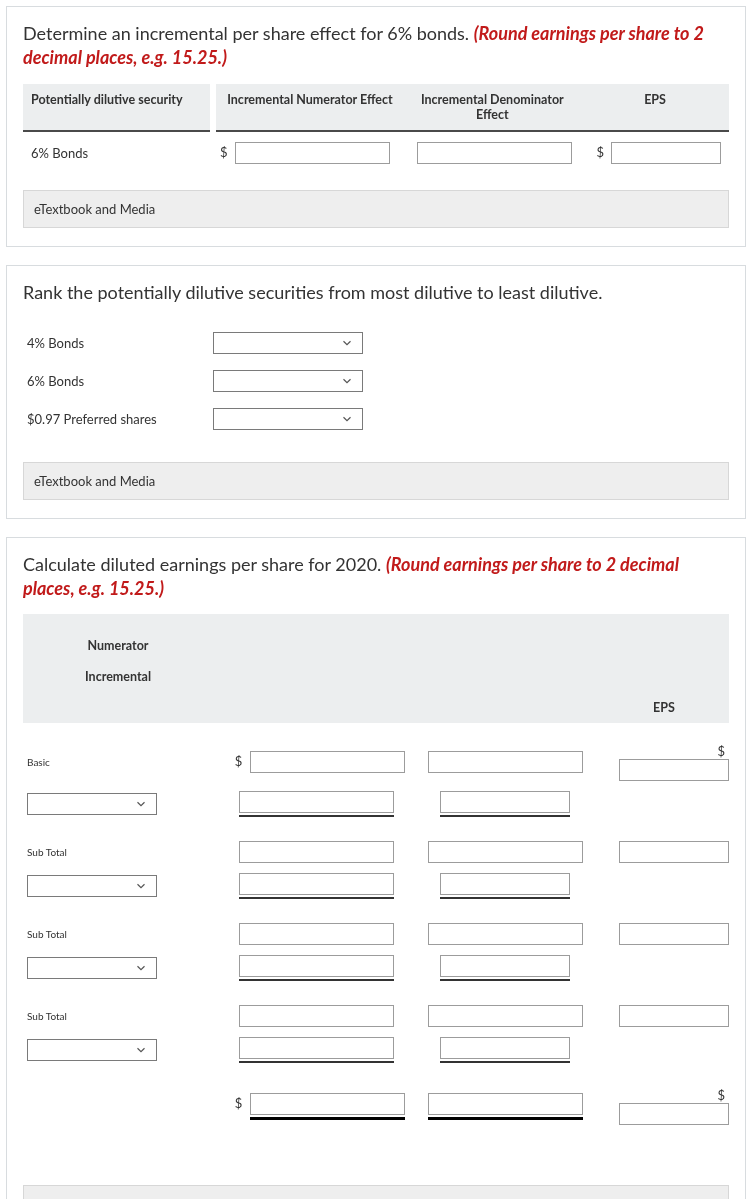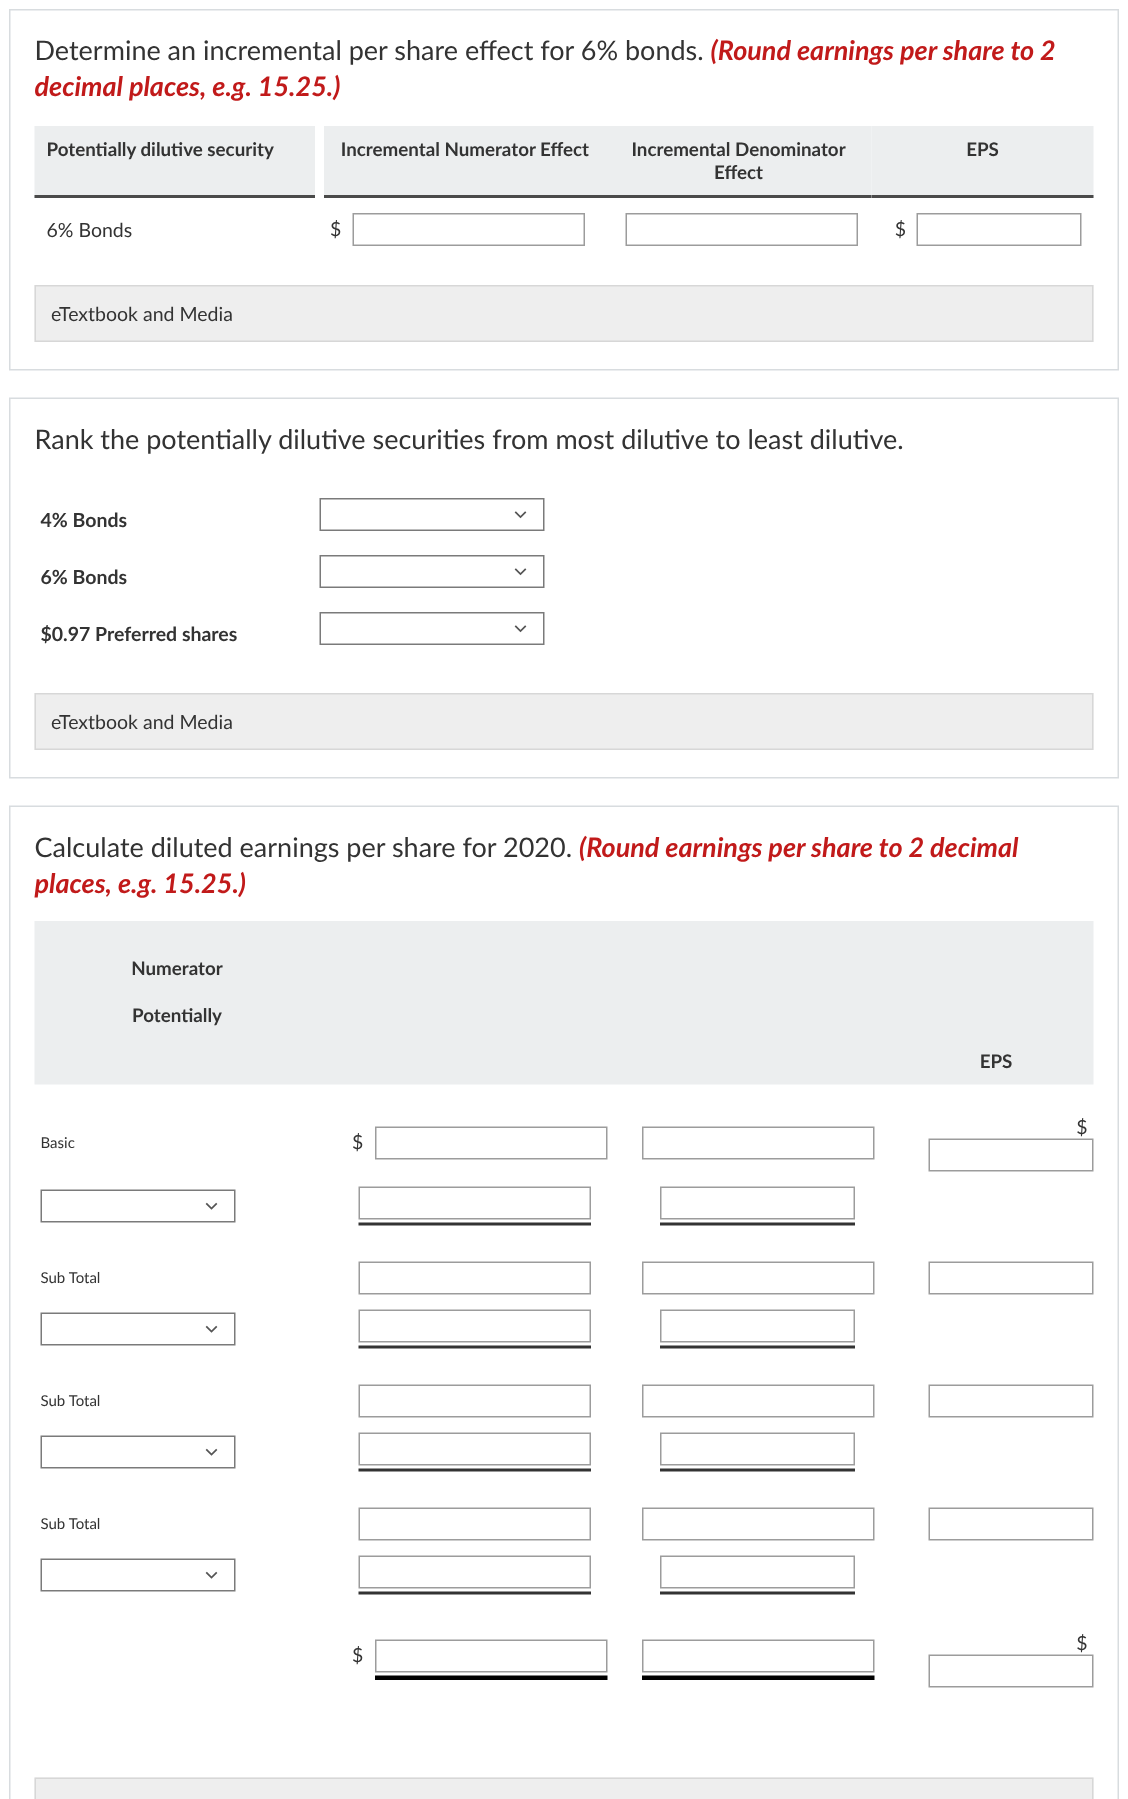--- a/index.html
+++ b/index.html
@@ -48,21 +48,21 @@
   .w110 { width:110px; }
   .etm-bar {
     margin-top:22px;
     background:#eeeeee;
     border:1px solid #d7d7d7;
     padding:10px 10px;
     font-size:13px;
     color:#333;
   }
   
-  .rank-row { display:flex; align-items:flex-end; padding:6px 0 10px 0;font-weight:bold; }
+  .rank-row { display:flex; align-items:center; padding:6px 0 10px 0; }
   .rank-label { width:190px; padding-left:4px; font-size:13px; }
   .dd {
     width:150px; height:22px; border:1px solid #7a7a7a; background:#fff;
     display:flex; align-items:center; justify-content:flex-end; padding-right:8px;
     cursor:pointer;
   }
   .chev { width:14px; height:14px; }
   .chev svg { width:14px; height:14px; display:block; }
   
   .d-hdr { display:flex; background:#eceeef; font-weight:700;flex-direction:column; }
@@ -168,21 +168,21 @@
 
 <div class="panel">
   <div class="prompt">
     <span>Calculate diluted earnings per share for 2020. </span>
     <span class="red">(Round earnings per share to 2 decimal places, e.g. 15.25.)</span>
   </div>
 
   <div class="d-hdr">
     <div class="d-col-lab"></div>
     <div class="d-col-num">Numerator</div>
-    <div class="d-col-den">Potentially</div>
+    <div class="d-col-den">Incremental</div>
     <div class="d-col-eps">EPS</div>
   </div>
   <div class="sp14"></div>
 
   <div class="d-row">
     <div class="d-lab">Basic</div>
     <div class="d-num">
       <span class="dollar">$</span>
       <input type="text" class="field w155" style="">
     </div>

